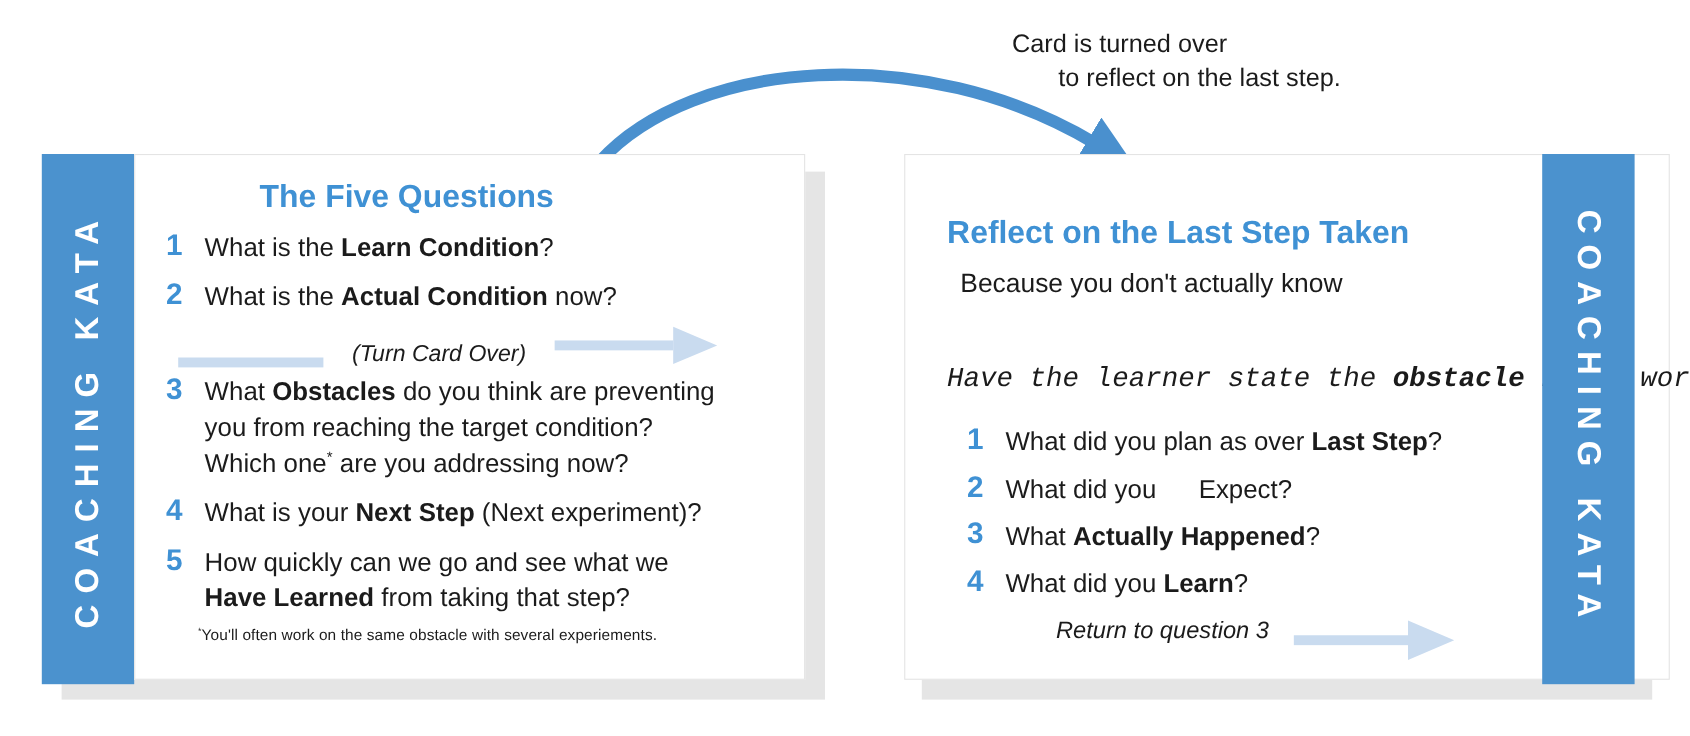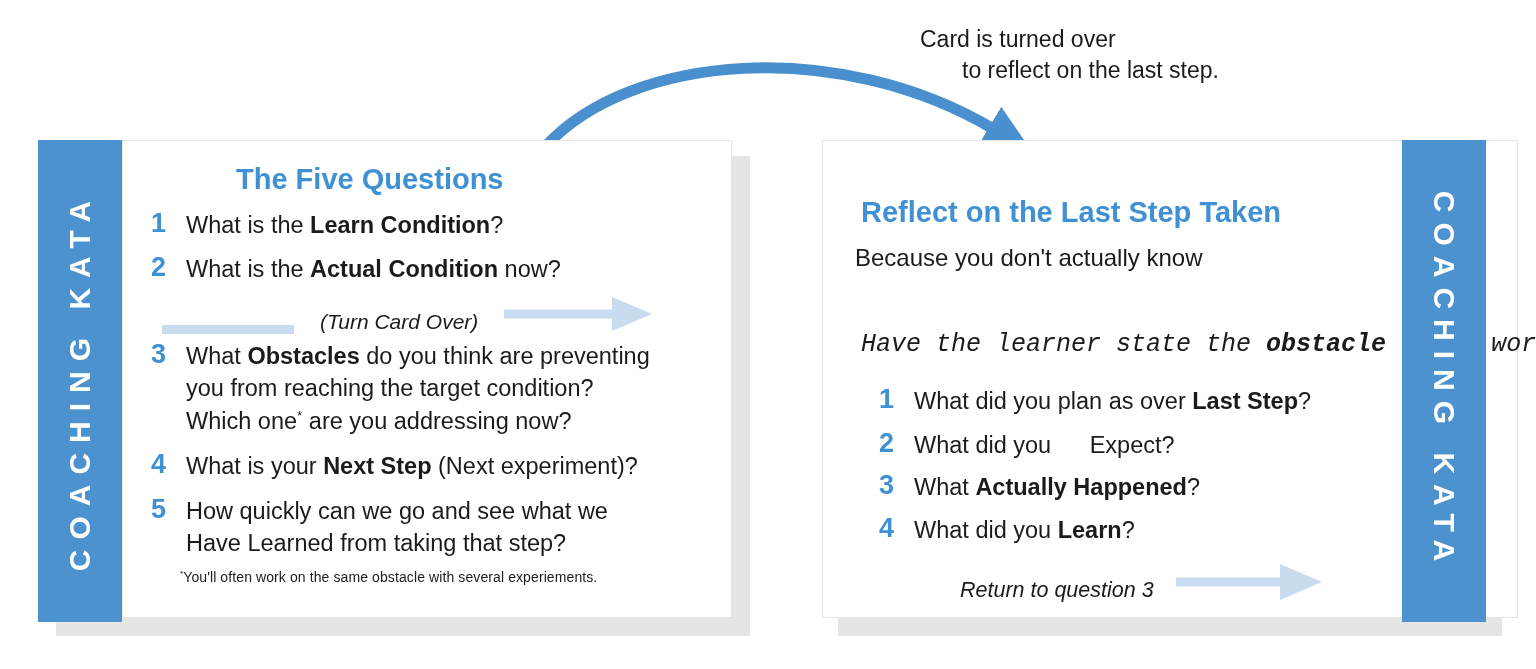--- a/index.html
+++ b/index.html
@@ -46,28 +46,28 @@
   #right-title { left: 38px;  top: 55px; }
 
   .row { position: absolute; display: flex; align-items: flex-start; }
   .num {
     flex: none; width: 26px; margin-right: 9px;
     color: var(--title-blue, #3f91d4); font-weight: bold; font-size: 27px; line-height: 1.2;
   }
   .qtext { font-size: 23.5px; line-height: 1.38; padding-top: 2px; }
   sup { font-size: 58%; }
 
-  .intro { position: absolute; left: 32px; top: 100px; font-size: 24px; line-height: 1.45; }
+  .intro { position: absolute; left: 50px; top: 100px; font-size: 24px; line-height: 1.45; }
   .hint  { position: absolute; left: 38px; top: 189px; font-style: italic; font-size: 25px; white-space: nowrap; font-family: Liberation Mono, monospace; }
 
   .turnover-row { left: 39px; top: 153px; align-items: flex-end; gap: 26px; }
   .turn-bar { display: inline-block; width: 132px; height: 9px; background: var(--light-arrow, #c9dbef); }
   .turn-label { font-style: italic; font-size: 21px; white-space: nowrap; }
 
-  .return-row { left: 137px; top: 420px; align-items: flex-end; gap: 22px; }
+  .return-row { left: 137px; top: 420px; align-items: flex-start; gap: 22px; }
   .return-label { font-style: italic; font-size: 21.5px; white-space: nowrap; }
 
   .footnote { position: absolute; left: 39px; top: 428px; font-size: 14px; letter-spacing: 0.1px; margin-left: 18px; }
 
   .light-arrow-svg { display: block; }
 </style>
 </head>
 <body style="--band-blue: #4b92ce; --title-blue: #3f91d4; --arrow-blue: #4a90ce; --light-arrow: #c9dbef; --shadow: #e5e5e5; --text: #1b1b1b;">
 
 <div id="canvas">
@@ -117,21 +117,21 @@
       <span class="qtext"><span>What </span><span style="font-weight: bold;">Obstacles</span><span> do you think are preventing</span><br><span>you from reaching the target condition?</span><br><span>Which one</span><sup>*</sup><span> are you addressing now?</span></span>
     </div>
 
     <div class="row" style="left:28px; top:307px;">
       <span class="num">4</span>
       <span class="qtext"><span>What is your </span><span style="font-weight: bold;">Next Step</span><span> (Next experiment)?</span></span>
     </div>
 
     <div class="row" style="left:28px; top:352px;">
       <span class="num">5</span>
-      <span class="qtext"><span>How quickly can we go and see what we</span><br><span style="font-weight: normal;">Have Learned</span><span> from taking that step?</span></span>
+      <span class="qtext"><span>How quickly can we go and see what we</span><br><span style="font-weight: bold;">Have Learned</span><span> from taking that step?</span></span>
     </div>
 
     <div class="footnote"><sup>*</sup><span>You'll often work on the same obstacle with several experiements.</span></div>
   </div>
 
   <div class="card-shadow" id="right-shadow"></div>
 
   <div class="card" id="right-card">
     <div class="card-title" id="right-title">Reflect on the Last Step Taken</div>
 

